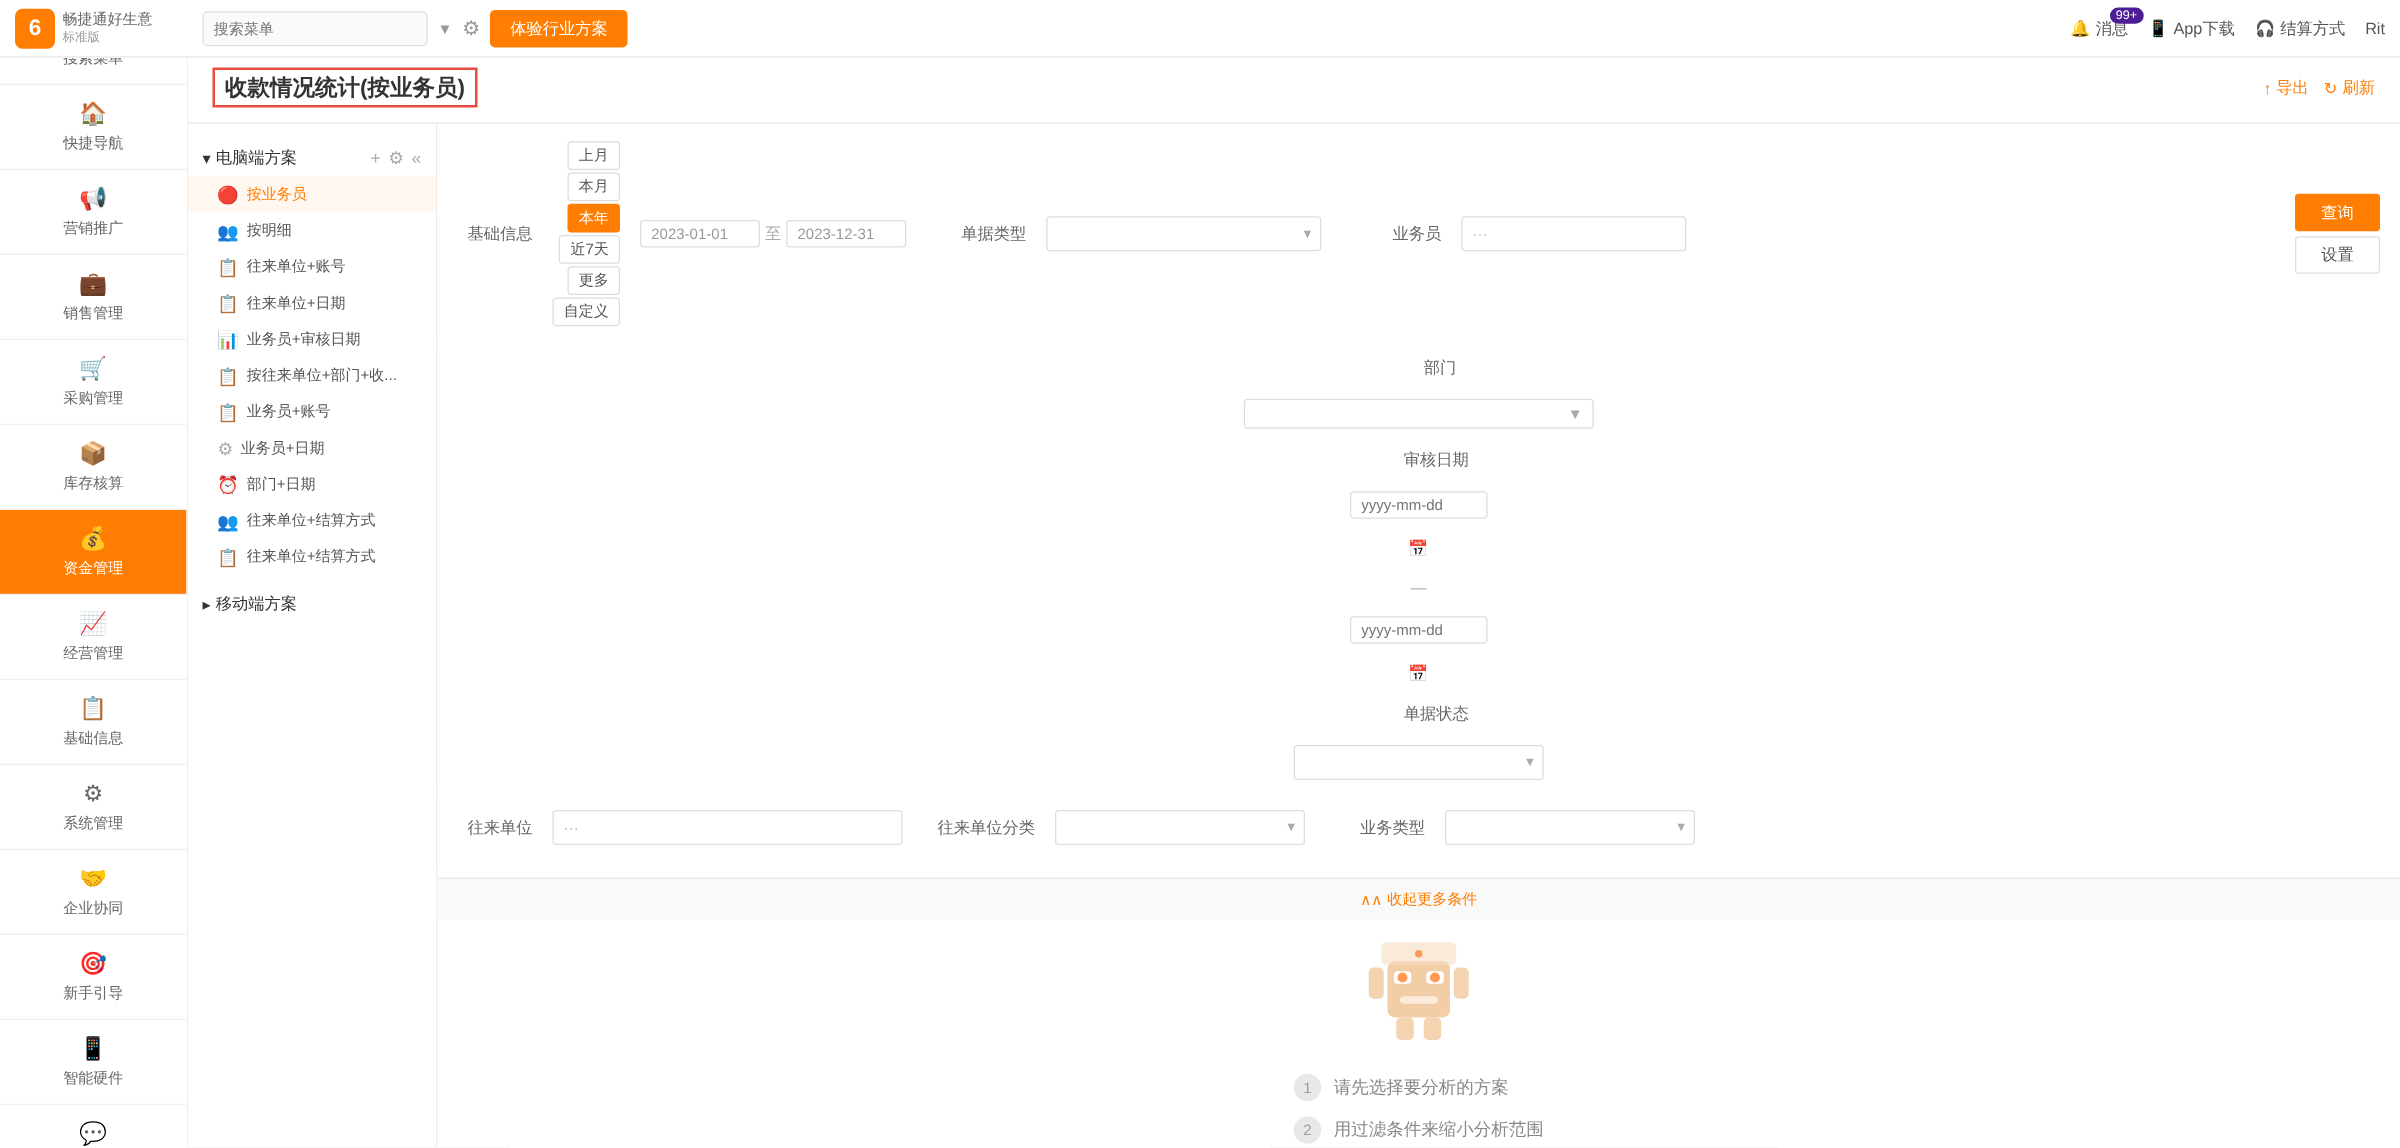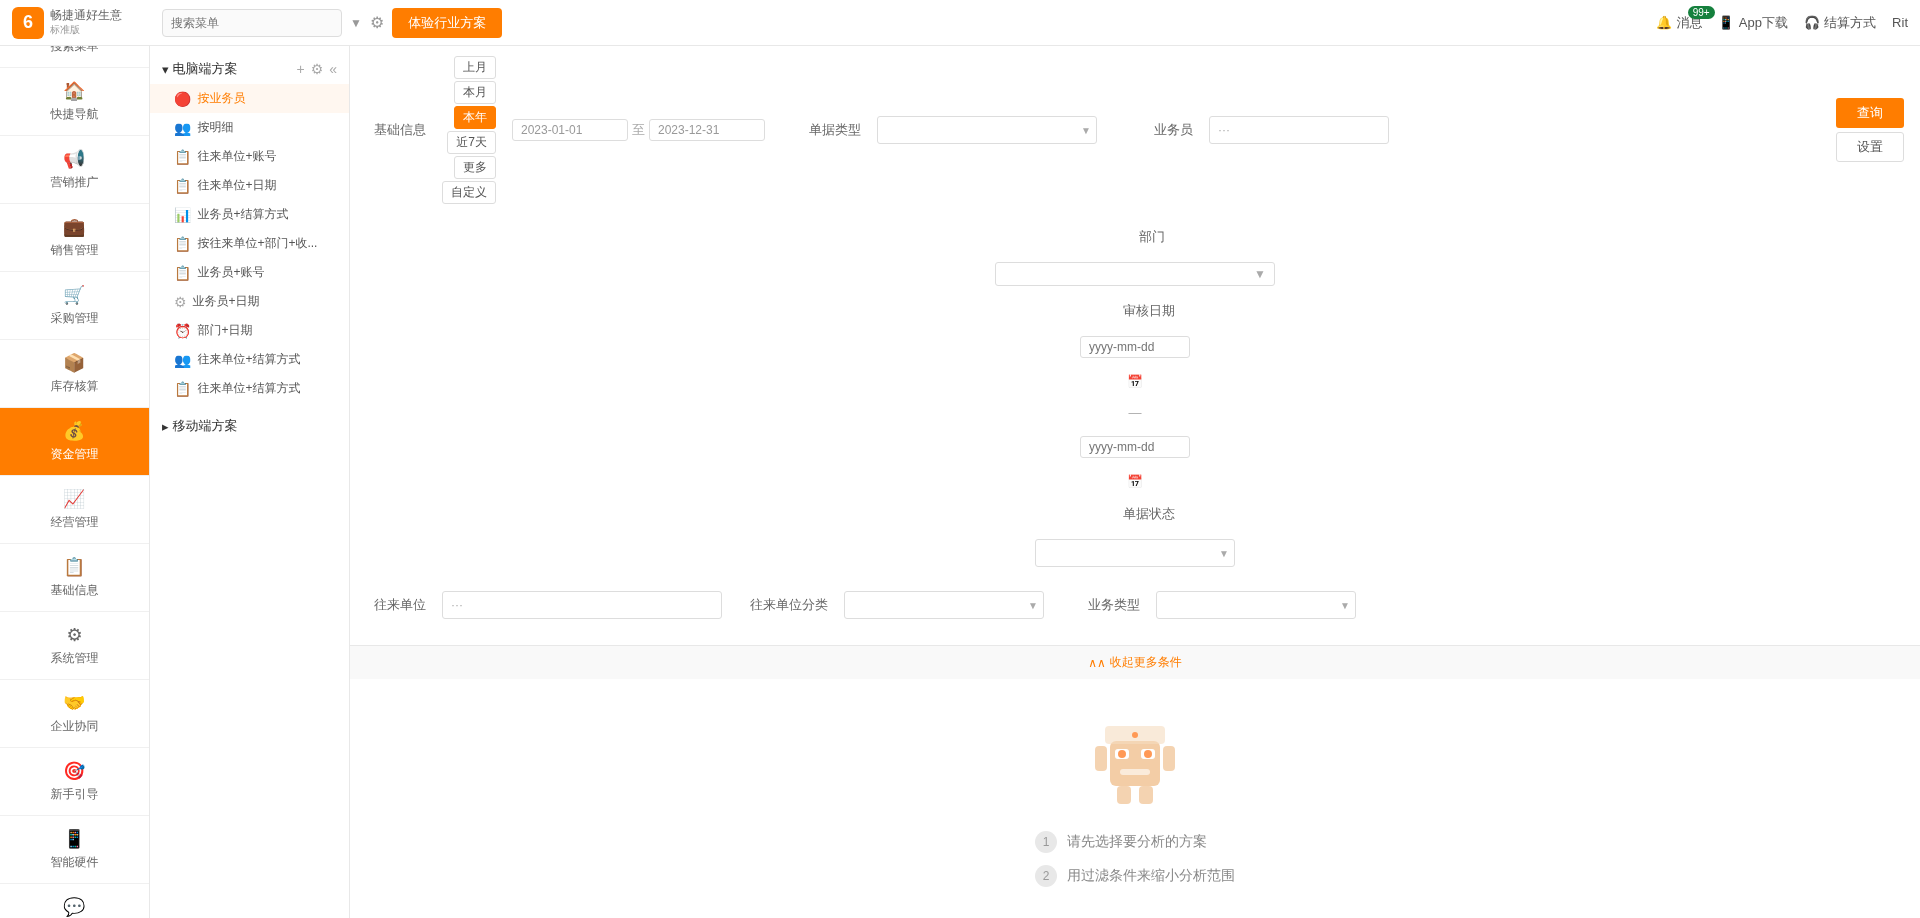--- a/index.html
+++ b/index.html
@@ -60,21 +60,21 @@
       color: #fff;
       border: none;
       padding: 6px 16px;
       border-radius: 4px;
       cursor: pointer;
       font-size: 13px;
     }
     .header-right { display: flex; align-items: center; gap: 16px; margin-left: auto; }
     .header-msg { display: flex; align-items: center; gap: 4px; cursor: pointer; color: #555; font-size: 13px; position: relative; }
     .badge {
-      background: #15803d;
+      background: #4c1d95;
       color: #fff;
       border-radius: 10px;
       padding: 1px 5px;
       font-size: 10px;
       position: absolute;
       top: -8px; right: -12px;
     }
     .header-app { display: flex; align-items: center; gap: 4px; cursor: pointer; color: #555; font-size: 13px; }
     .header-service { display: flex; align-items: center; gap: 4px; cursor: pointer; color: #555; font-size: 13px; }
     .header-user { color: #555; font-size: 13px; cursor: pointer; }
@@ -188,21 +188,21 @@
       color: #fff;
       border-color: #ff7d00;
     }
     .date-range { display: flex; align-items: center; gap: 4px; }
     .date-input {
       border: 1px solid #ddd;
       border-radius: 3px;
       padding: 3px 8px;
       font-size: 12px;
       color: #999;
-      width: 116px;
+      width: 96px;
     }
     .select-field {
       border: 1px solid #ddd;
       border-radius: 3px;
       padding: 4px 24px 4px 8px;
       font-size: 12px;
       color: #999;
       background: #fff;
       appearance: none;
       position: relative;
@@ -482,20 +482,33 @@
           <span class="tab-close">✕</span>
         </div>
         <div class="tab-actions">
           <button>✕</button>
           <button>⛶</button>
         </div>
       </div>
 
       <div class="page-content">
 
+        <div class="page-header">
+          <div class="page-title">收款情况统计(按业务员)</div>
+          <div class="page-actions">
+            <div class="action-btn">
+              <span>↑</span>
+              <span>导出</span>
+            </div>
+            <div class="action-btn">
+              <span>↻</span>
+              <span>刷新</span>
+            </div>
+          </div>
+        </div>
 
         <div class="panel-row">
 
           <div class="left-panel">
             <div class="plan-section-header">
               <div class="plan-section-title">
                 <span>▾</span>
                 <span>电脑端方案</span>
               </div>
               <div class="plan-section-actions">
@@ -516,21 +529,21 @@
             <div class="plan-item">
               <span class="item-icon">📋</span>
               <span>往来单位+账号</span>
             </div>
             <div class="plan-item">
               <span class="item-icon">📋</span>
               <span>往来单位+日期</span>
             </div>
             <div class="plan-item">
               <span class="item-icon">📊</span>
-              <span>业务员+结算方式</span>
+              <span>业务员+审核日期</span>
             </div>
             <div class="plan-item">
               <span class="item-icon">📋</span>
               <span>按往来单位+部门+收...</span>
             </div>
             <div class="plan-item">
               <span class="item-icon">📋</span>
               <span>业务员+账号</span>
             </div>
             <div class="plan-item">

